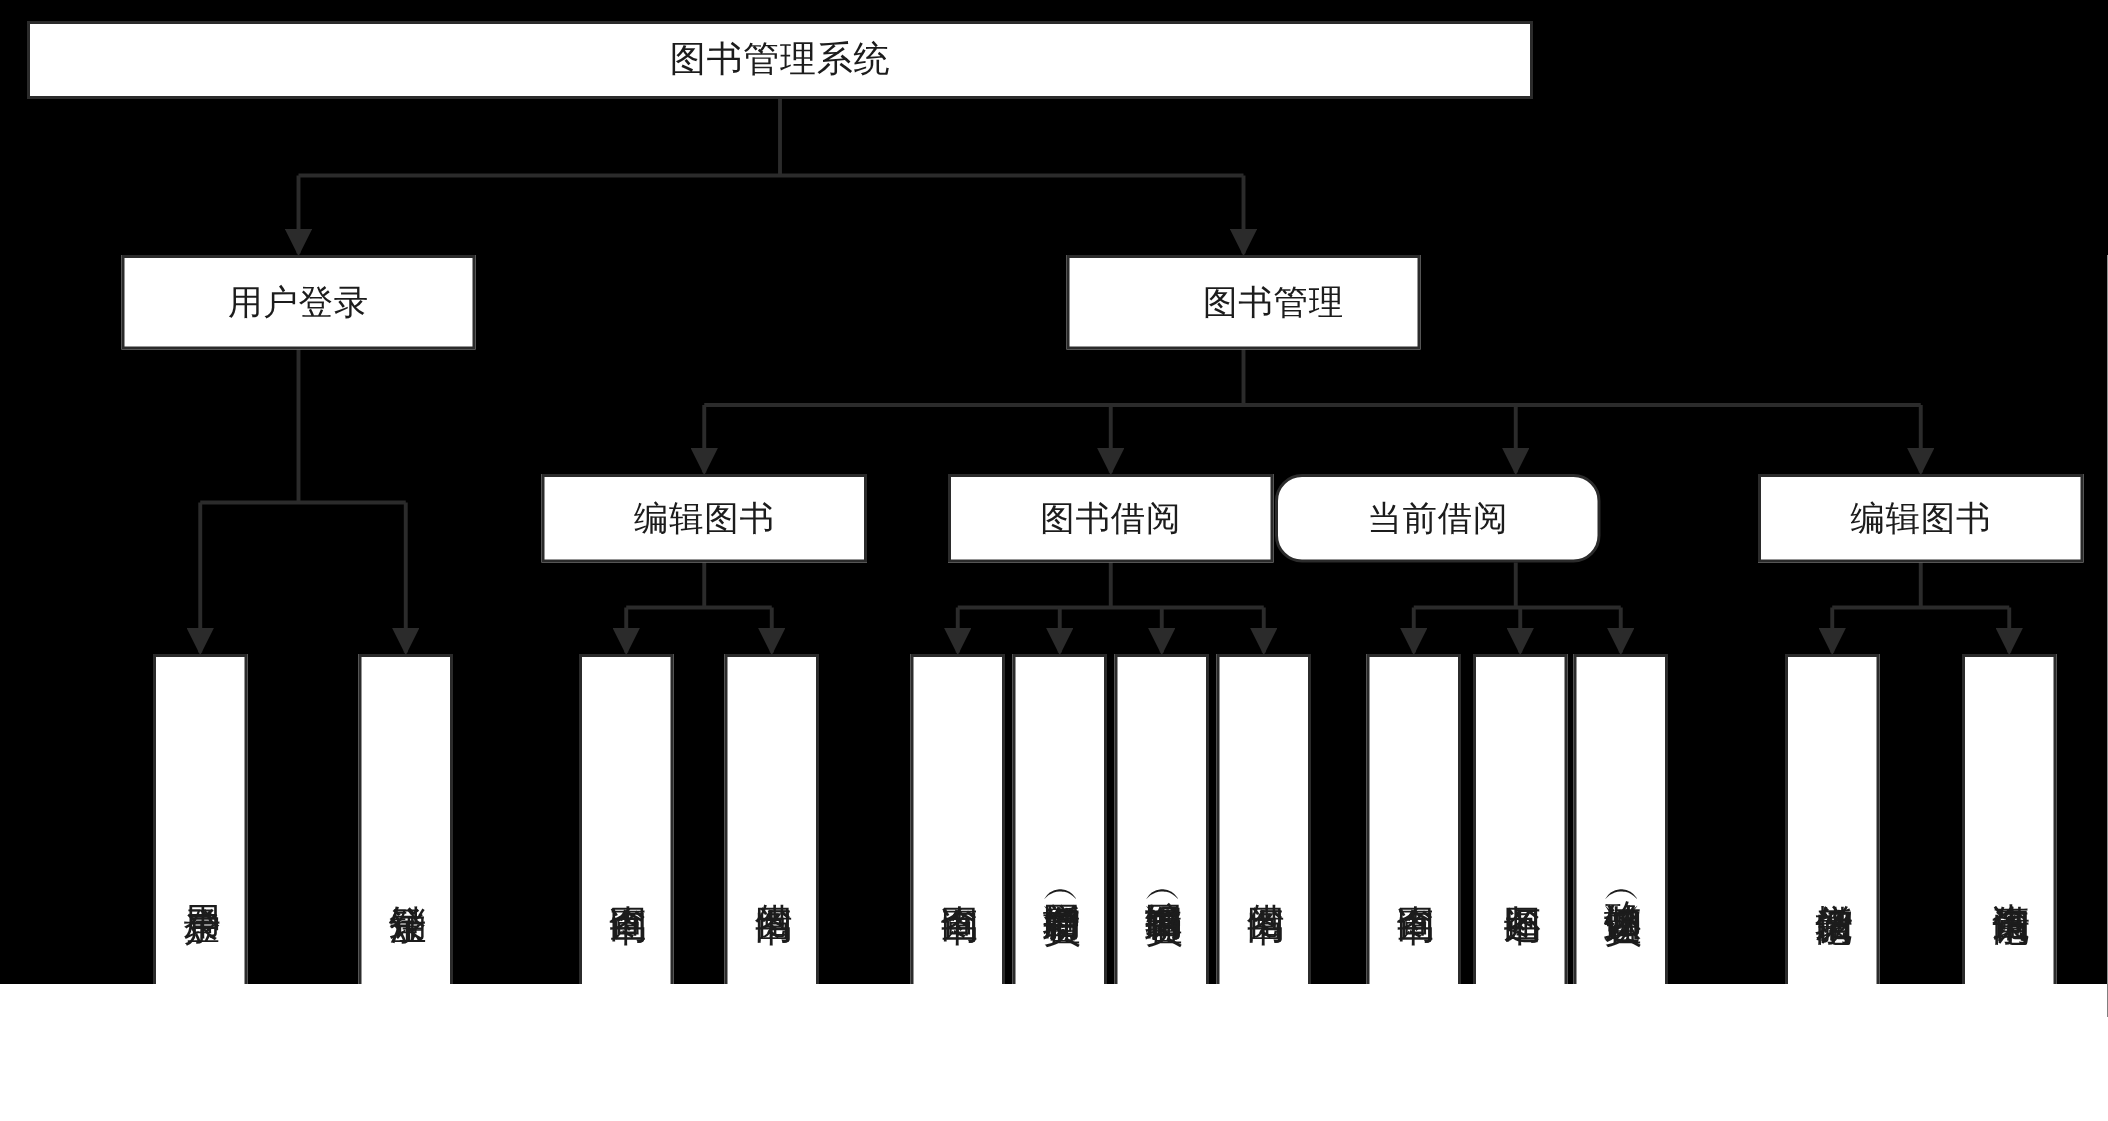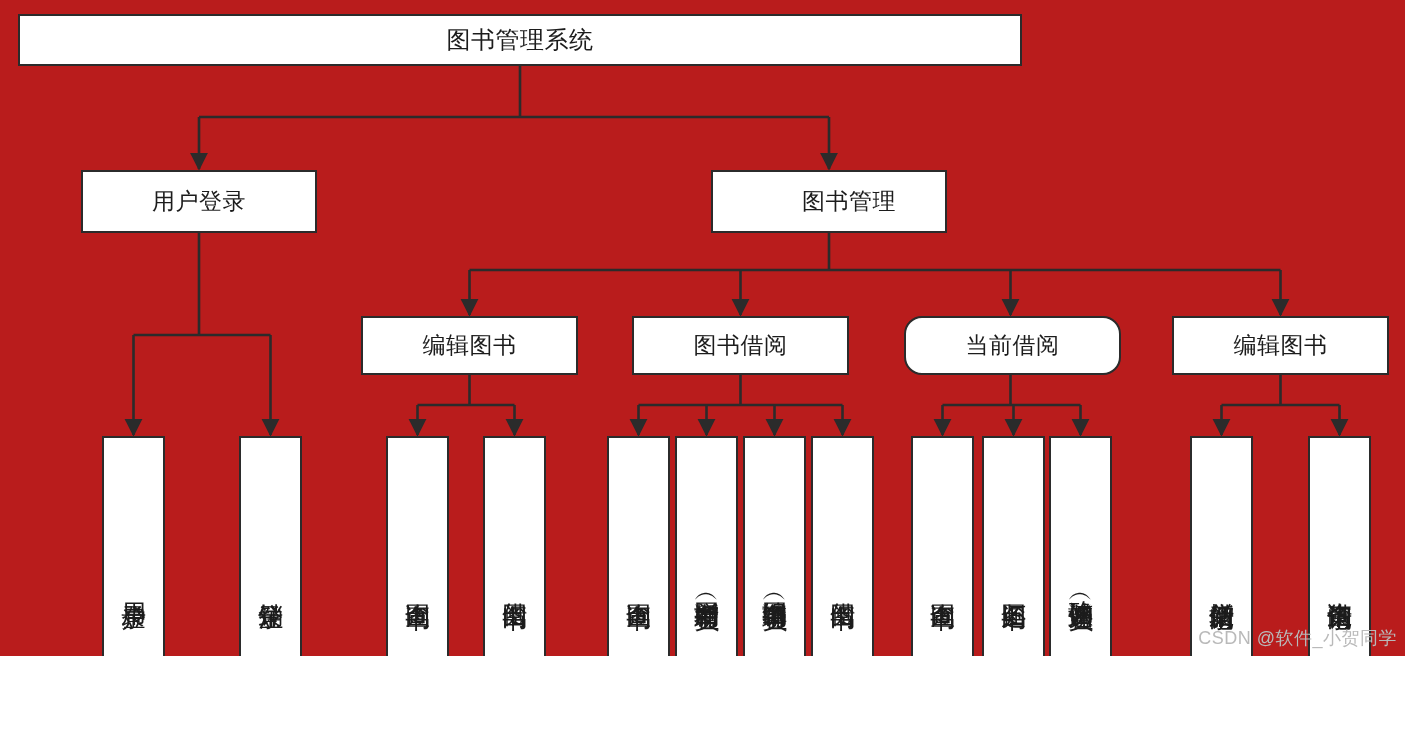--- a/index.html
+++ b/index.html
@@ -7,21 +7,21 @@
     padding: 0;
     background: #ffffff;
   }
   body {
     font-family: "Liberation Sans", "DejaVu Sans", sans-serif;
   }
   #canvas {
     position: relative;
     width: 1405px;
     height: 656px;
-    background: #b91c1c;
+    background: #000000;
     overflow: hidden;
   }
   svg.edges {
     position: absolute;
     left: 0;
     top: 0;
     width: 1405px;
     height: 747px;
   }
   .node {
@@ -120,21 +120,21 @@
       </div>
       <div class="node horizontal" style="left: 711px; top: 170px; width: 236px; height: 63px; padding-left: 40px;">
         <span class="label">图书管理</span>
       </div>
       <div class="node horizontal" style="left: 361px; top: 316px; width: 217px; height: 59px;">
         <span class="label">编辑图书</span>
       </div>
       <div class="node horizontal" style="left: 632px; top: 316px; width: 217px; height: 59px;">
         <span class="label">图书借阅</span>
       </div>
-      <div class="node horizontal" style="left: 904px; top: 316px; width: 217px; height: 59px; border-radius: 18px;">
+      <div class="node horizontal" style="left: 850px; top: 316px; width: 217px; height: 59px; border-radius: 18px;">
         <span class="label">当前借阅</span>
       </div>
       <div class="node horizontal" style="left: 1172px; top: 316px; width: 217px; height: 59px;">
         <span class="label">编辑图书</span>
       </div>
       <div class="node vertical" style="left: 102px; top: 436px; width: 63px; height: 298px;">
         <span class="label">用户登录</span>
       </div>
       <div class="node vertical" style="left: 239px; top: 436px; width: 63px; height: 298px;">
         <span class="label">注销登录</span>
@@ -167,14 +167,13 @@
         <span class="label">确认归还（管理员）</span>
       </div>
       <div class="node vertical" style="left: 1190px; top: 436px; width: 63px; height: 298px;">
         <span class="label">新增借阅记录</span>
       </div>
       <div class="node vertical" style="left: 1308px; top: 436px; width: 63px; height: 298px;">
         <span class="label">查询借阅记录</span>
       </div>
     </div>
 
-  <div class="watermark">CSDN @软件_小贺同学</div>
 </div>
 
 </body></html>

